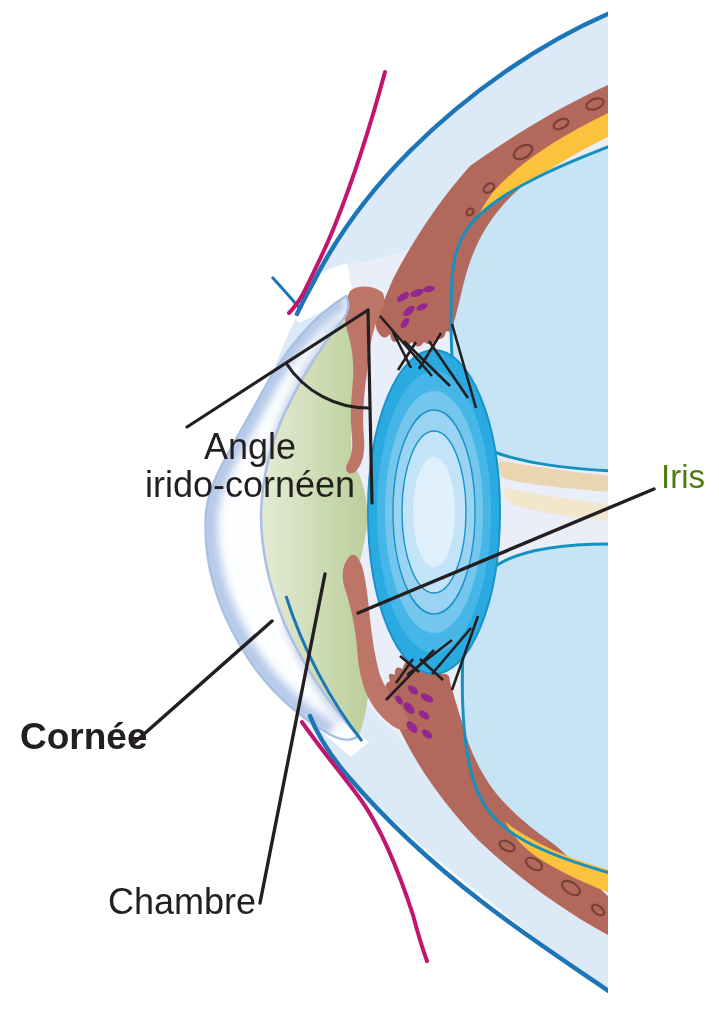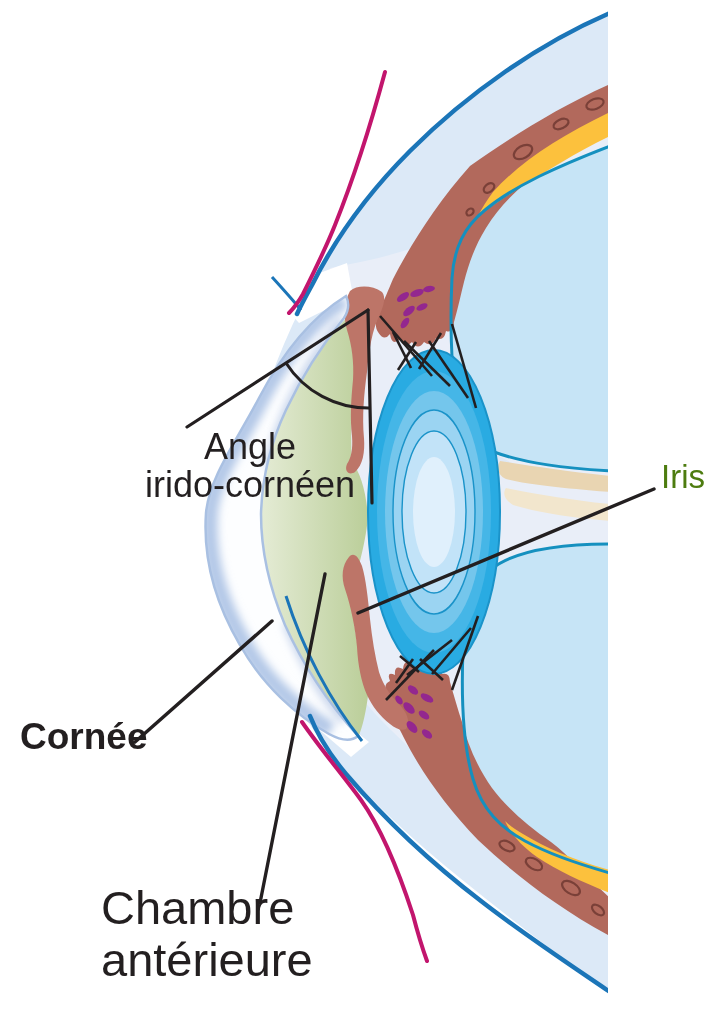--- a/index.html
+++ b/index.html
@@ -2,21 +2,21 @@
 <html><head>
 <meta charset="utf-8">
 <style>
   html,body{margin:0;padding:0;background:#fff;}
   #stage{position:relative;width:719px;height:1024px;background:#fff;overflow:hidden;
          font-family:"Liberation Sans", sans-serif;}
   #eye-svg{position:absolute;left:0;top:0;}
   .label{position:absolute;color:#231f20;white-space:nowrap;}
   #angle-label{left:95px;top:428px;width:310px;text-align:center;font-size:36px;line-height:1.06;}
   #cornee-label{left:20px;top:716px;font-size:37px;font-weight:bold;}
-  #chambre-label{left:101px;top:882px;font-size:47px;line-height:1.1;}
+  #chambre-label{left:108px;top:882px;font-size:36px;line-height:1.1;}
   #iris-label{left:661px;top:458px;font-size:33px;}
 </style>
 </head>
 <body>
 
 <div id="stage">
   <svg id="eye-svg" width="719" height="1024" viewBox="0 0 719 1024">
     <defs>
       <clipPath id="frameClip">
           <rect x="0" y="0" width="608" height="1024"></rect>
@@ -146,15 +146,14 @@
   </svg>
 
   <div class="label" id="angle-label" style="color: rgb(35, 31, 32);">
     <div>Angle</div>
     <div>irido-cornéen</div>
   </div>
   <div class="label" id="iris-label" style="color: #4d7c0f;">Iris</div>
   <div class="label" id="cornee-label" style="color: rgb(35, 31, 32);">Cornée</div>
   <div class="label" id="chambre-label" style="color: rgb(35, 31, 32);">
     <div>Chambre</div>
-    <div>antérieure</div>
   </div>
 </div>
 
 </body></html>

